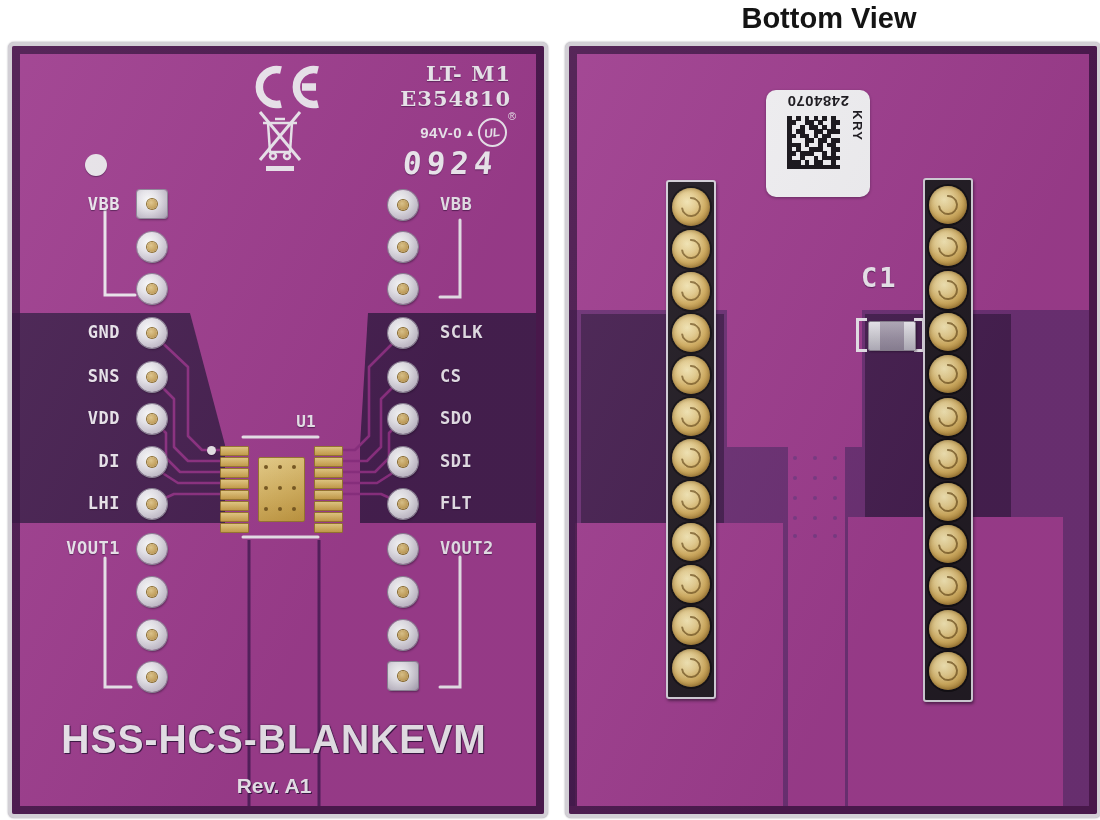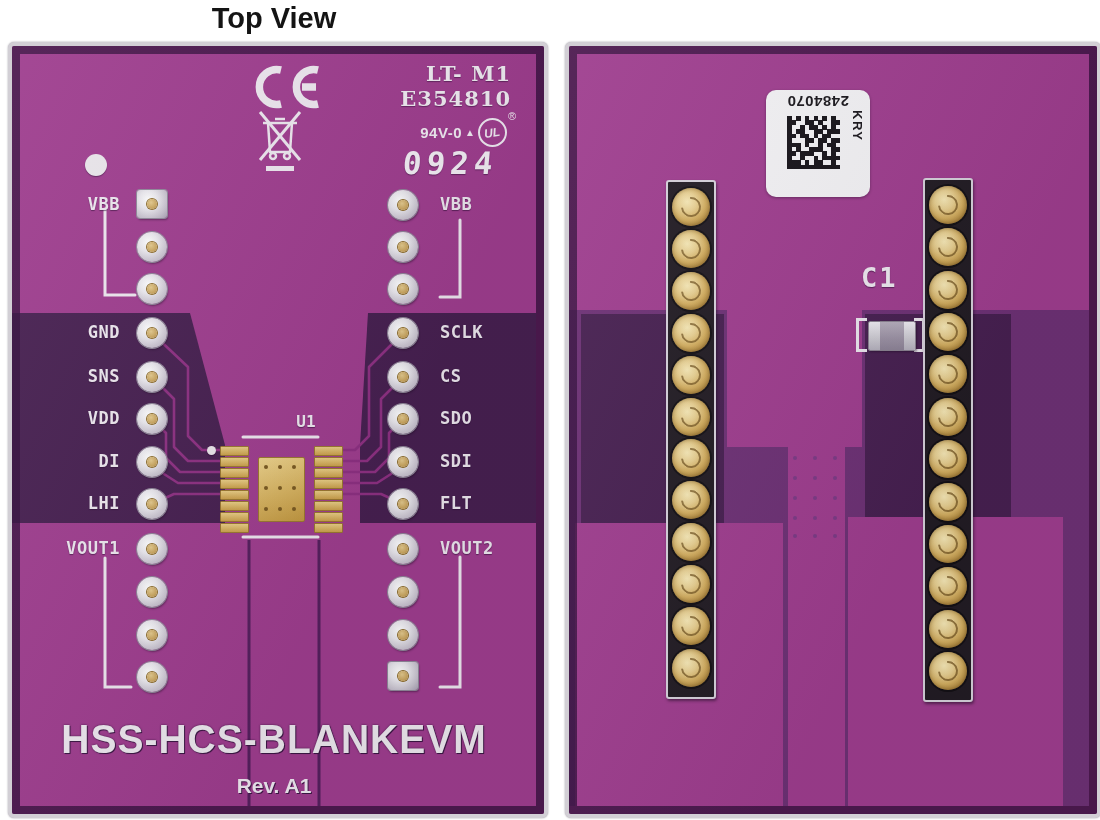--- a/index.html
+++ b/index.html
@@ -84,21 +84,21 @@
        border-radius:2px;overflow:hidden;box-shadow:1px 1px 2px rgba(20,5,25,.4);}
   .c1-body .cap{width:11px;background:linear-gradient(180deg,#eceaf0,#c9c7cf 60%,#b2aebb);}
   .c1-body .mid{flex:1;background:linear-gradient(180deg,#b5adbc,#9a90a3 60%,#8b8195);}
   .u1-label{position:absolute;left:276px;top:366px;width:36px;text-align:center;font-size:16px;}
 </style>
 </head>
 <body>
 
 <div id="canvas">
 
-  <div class="title" style="left:8px;width:532px;">Top View</div>
+  <div class="title" style="left:565px;width:528px;">Bottom View</div>
 
   <div id="tv" class="board">
 
     <svg class="layer" width="524" height="760">
       <polygon points="0,267 178,267 213,399 213,477 0,477" fill="#472051"></polygon>
       <polygon points="524,267 356,267 348,399 348,477 524,477" fill="#472051"></polygon>
       <g stroke="#8d3082" stroke-width="2.6" fill="none" stroke-linejoin="round">
         <polyline points="140,287 176,321 176,390 190,404 208,404"></polyline>
         <polyline points="140,331 162,353 162,401 176,415 208,415"></polyline>
         <polyline points="140,373 154,387 154,412 168,426 208,426"></polyline>

